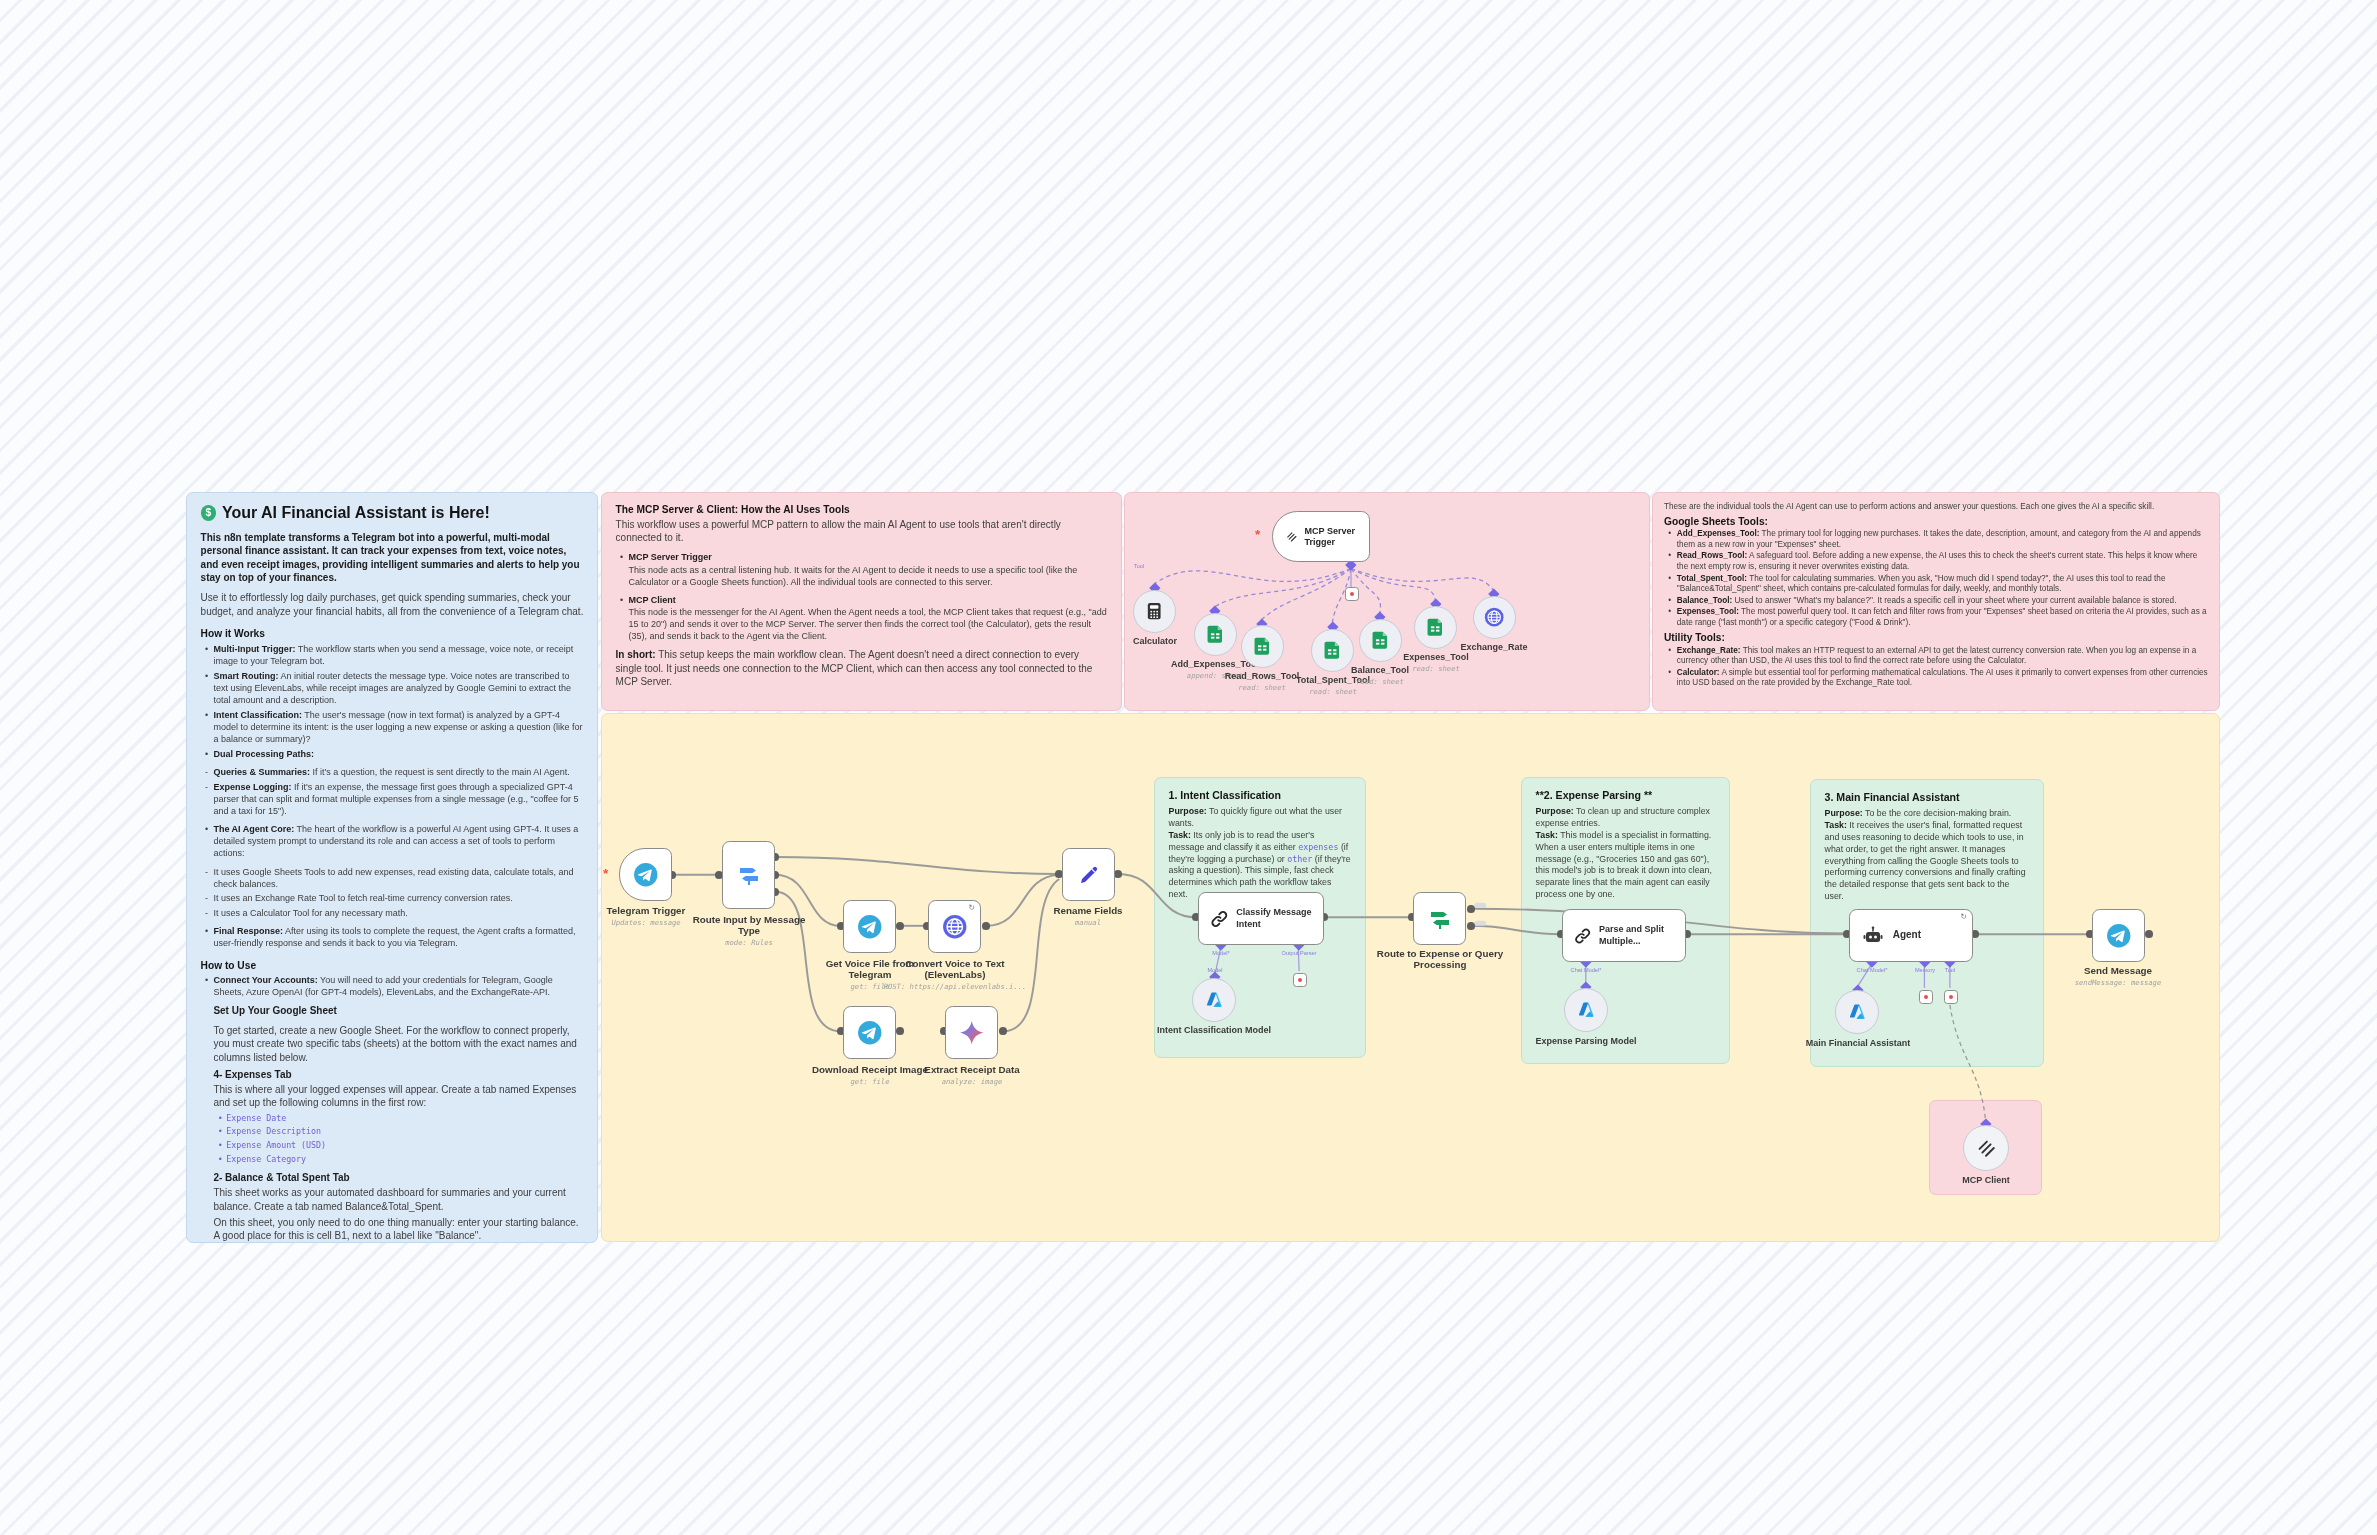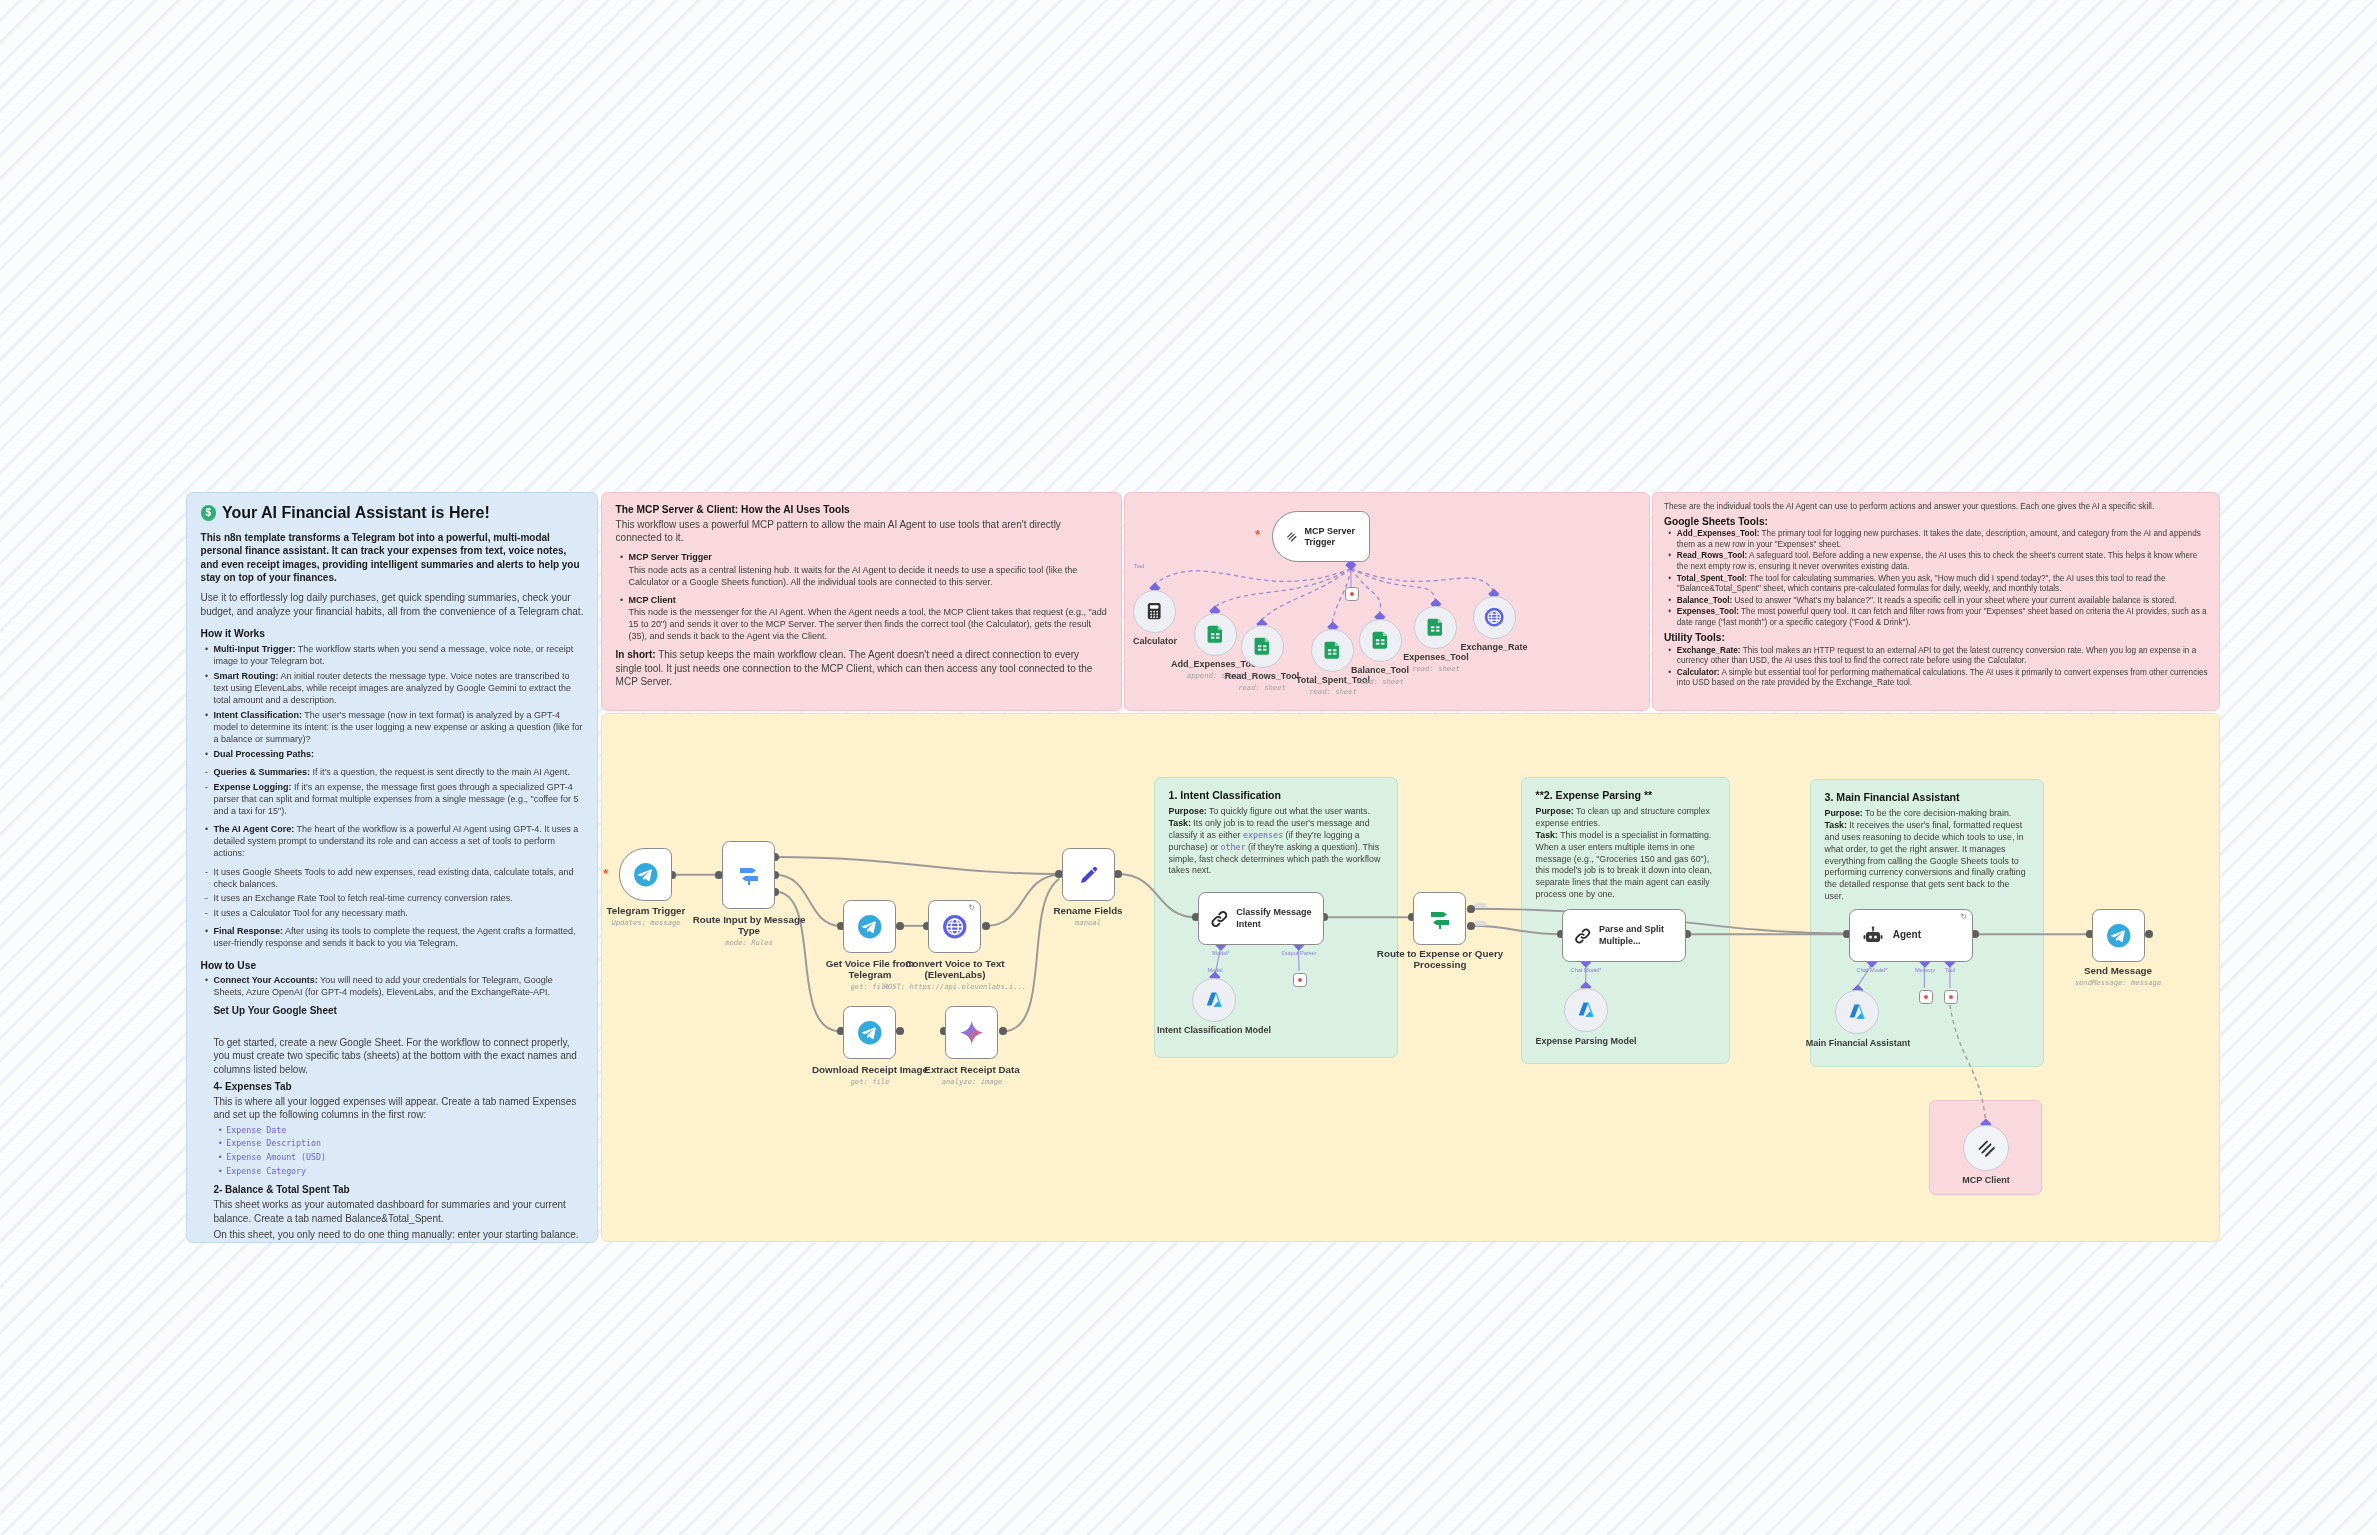--- a/index.html
+++ b/index.html
@@ -180,21 +180,21 @@
         <li>It uses a Calculator Tool for any necessary math.</li>
       </ul>
     <ul>
         <li><b>Final Response:</b><span> After using its tools to complete the request, the Agent crafts a formatted, user-friendly response and sends it back to you via Telegram.</span></li>
       </ul>
     <h2>How to Use</h2>
     <ul>
         <li><b>Connect Your Accounts:</b><span> You will need to add your credentials for Telegram, Google Sheets, Azure OpenAI (for GPT-4 models), ElevenLabs, and the ExchangeRate-API.</span></li>
       </ul>
     <div class="indent">
-      <p style="margin-bottom:18px"><b>Set Up Your Google Sheet</b></p>
+      <p style="margin-bottom:6px"><b>Set Up Your Google Sheet</b></p>
       <p style="margin-bottom:3.4px">To get started, create a new Google Sheet. For the workflow to connect properly, you must create two specific tabs (sheets) at the bottom with the exact names and columns listed below.</p>
       <p style="margin-bottom:1.7px"><b>4- Expenses Tab</b></p>
       <p style="margin-bottom:1.7px">This is where all your logged expenses will appear. Create a tab named Expenses and set up the following columns in the first row:</p>
       <ul class="cols">
           <li>Expense Date</li>
           <li>Expense Description</li>
           <li>Expense Amount (USD)</li>
           <li>Expense Category</li>
         </ul>
       <p style="margin-bottom:1.7px"><b>2- Balance &amp; Total Spent Tab</b></p>
@@ -229,21 +229,21 @@
       </ul>
     <h3 style="margin:3.4px 0 2.6px">Utility Tools:</h3>
     <ul style="margin:0">
         <li style="margin-bottom:0.9px"><b>Exchange_Rate:</b><span> This tool makes an HTTP request to an external API to get the latest currency conversion rate. When you log an expense in a currency other than USD, the AI uses this tool to find the correct rate before using the Calculator.</span></li>
         <li style="margin-bottom:0.9px"><b>Calculator:</b><span> A simple but essential tool for performing mathematical calculations. The AI uses it primarily to convert expenses from other currencies into USD based on the rate provided by the Exchange_Rate tool.</span></li>
       </ul>
   </section>
 
   <section class="sticky s-yellow" style="left:601px;top:713px;width:1619px;height:529px;padding:0"></section>
 
-  <section class="sticky s-green g-note" style="left:1154px;top:777px;width:244px;height:281px">
+  <section class="sticky s-green g-note" style="left:1154px;top:777px;width:212px;height:281px">
     <h3>1. Intent Classification</h3>
     <p><b>Purpose:</b><span> To quickly figure out what the user wants.</span><br><b>Task:</b><span> Its only job is to read the user's message and classify it as either </span><code>expenses</code><span> (if they're logging a purchase) or </span><code>other</code><span> (if they're asking a question). This simple, fast check determines which path the workflow takes next.</span></p>
   </section>
 
   <section class="sticky s-green g-note" style="left:1521px;top:777px;width:209px;height:287px">
     <h3>**2. Expense Parsing **</h3>
     <p><b>Purpose:</b><span> To clean up and structure complex expense entries.</span><br><b>Task:</b><span> This model is a specialist in formatting. When a user enters multiple items in one message (e.g., "Groceries 150 and gas 60"), this model's job is to break it down into clean, separate lines that the main agent can easily process one by one.</span></p>
   </section>
 
   <section class="sticky s-green g-note" style="left:1810px;top:779px;width:234px;height:288px">

